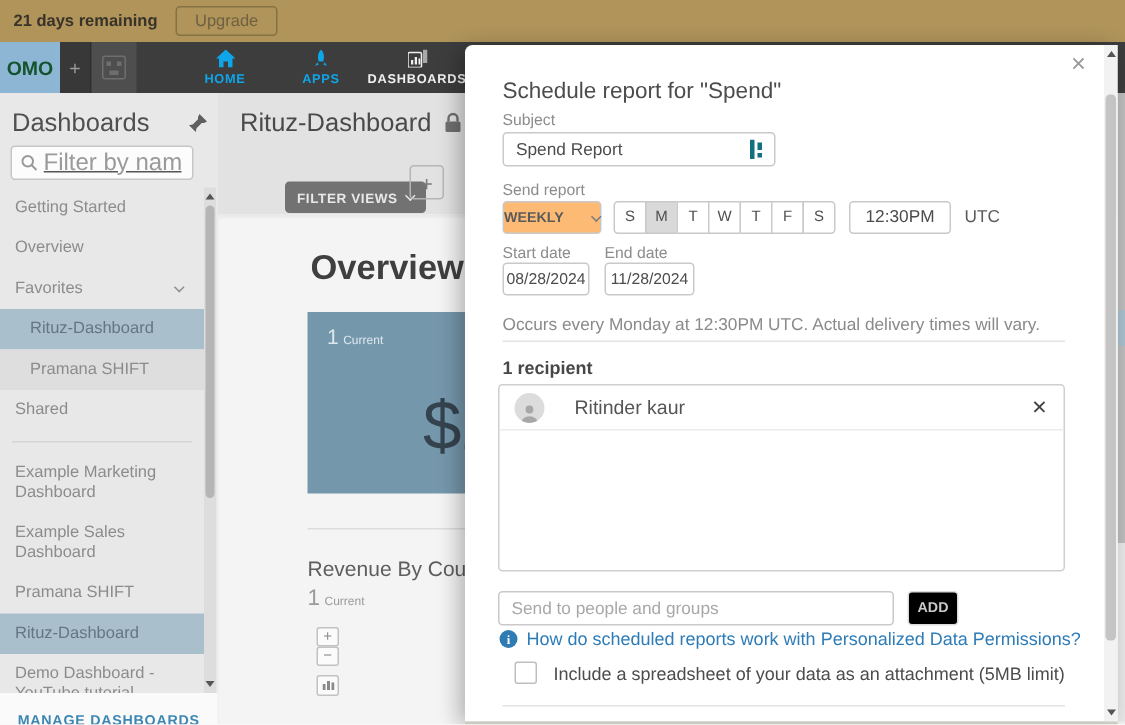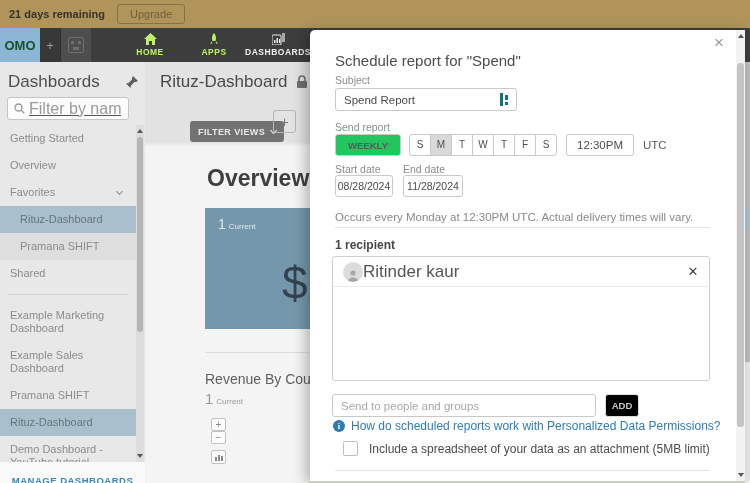--- a/index.html
+++ b/index.html
@@ -13,21 +13,21 @@
 
   
   .navbar { position:absolute; left:0; top:28px; width:750px; height:34px; background:#3d3d3d; display:flex; align-items:stretch; z-index:2; }
   .logo-tab { width:40px; background:#8cb6d3; color:#14532d; font-weight:bold; font-size:13px; display:flex; align-items:center; justify-content:center; letter-spacing:0; overflow:hidden; }
   .plus-tab { width:21px; background:#383838; color:#9a9a9a; font-size:13px; display:flex; align-items:center; justify-content:center; border-right:1px solid #2f2f2f; }
   .app-tab { width:30px; background:#4e4e4e; display:flex; align-items:center; justify-content:center; }
   .face-icon { width:16px; height:16px; border:1px solid #6e6e6e; border-radius:2px; position:relative; }
   .face-icon::before { content:""; position:absolute; left:2px; top:3px; width:3px; height:3px; background:#6e6e6e; box-shadow:7px 0 0 #6e6e6e; }
   .face-icon::after { content:""; position:absolute; left:4px; bottom:2px; width:6px; height:3px; background:#6e6e6e; }
   .nav-menu { display:flex; margin-left:27px; }
-  .nav-item { width:64px; display:flex; flex-direction:column; align-items:center; justify-content:center; gap:2px; color:#bef264; cursor:pointer; }
+  .nav-item { width:64px; display:flex; flex-direction:column; align-items:center; justify-content:center; gap:2px; color:#0ea5e9; cursor:pointer; }
   .nav-item.active { color:#f0f0f0; }
   .nav-item .nav-label { font-size:8.5px; font-weight:bold; letter-spacing:.5px; }
   .nav-item svg { display:block; }
 
   
   .sidebar { position:absolute; left:0; top:62px; width:145px; height:421px; background:#e8e8e8; z-index:1; }
   .sidebar-title-row { position:absolute; left:8px; top:10px; width:130px; display:flex; align-items:center; justify-content:space-between; }
   .sidebar-title { font-size:17px; color:#4f4f4f; }
   .filter-box { position:absolute; left:7px; top:35px; width:122px; height:23px; background:#fcfcfc; border:1px solid #c6c6c6; border-radius:3px; display:flex; align-items:center; }
   .filter-box input { border:0; outline:0; background:transparent; width:92px; font-size:16px; color:#555; font-family:inherit;text-decoration:underline; }
@@ -77,37 +77,37 @@
   
   .modal { position:absolute; left:310px; top:30px; width:435px; height:451px; background:#ffffff; border-top-left-radius:5px; box-shadow:-4px 2px 14px rgba(0,0,0,.28); z-index:5; }
   .modal-close { position:absolute; left:398px; top:2px; width:22px; height:22px; background:transparent; border:0; color:#9a9a9a; font-size:17px; cursor:pointer; }
   .modal-title { position:absolute; left:25px; top:22px; font-size:15px; color:#4c4c4c; }
   .field-label { position:absolute; font-size:10.5px; color:#8c8c8c; }
   .txt-input { border:1px solid #c9c9c9; border-radius:3px; font-size:11.5px; color:#4c4c4c; font-family:inherit; outline:0; background:#fff; }
   .subject-wrap { position:absolute; left:25px; top:58px; width:182px; height:23px; }
   .subject-wrap input { width:182px; height:23px; padding:0 38px 0 8px; }
   .insert-icon { position:absolute; right:7px; top:5px; }
   .sendrow { position:absolute; left:25px; top:104px; display:flex; align-items:center; }
-  .freq-select { width:66px; height:22px; border:1px solid #c9c9c9; border-radius:3px; background:#22c55e; display:flex; align-items:center; justify-content:space-between; padding:0 12px; font-size:9.5px; font-weight:bold; color:#5a5a5a; cursor:pointer; }
+  .freq-select { width:66px; height:22px; border:1px solid #c9c9c9; border-radius:3px; background:#fdba74; display:flex; align-items:center; justify-content:space-between; padding:0 0; font-size:9.5px; font-weight:bold; color:#5a5a5a; cursor:pointer; }
   .freq-select .chev { border-color:#7a7a7a; margin-top:-2px; }
   .day-group { display:flex; margin-left:8px; }
   .day-btn { width:22px; height:22px; border:1px solid #c9c9c9; margin-left:-1px; background:#fff; font-size:10px; color:#4f4f4f; text-align:center; line-height:20px; cursor:pointer; }
   .day-btn:first-child { margin-left:0; border-radius:3px 0 0 3px; }
   .day-btn:last-child { border-radius:0 3px 3px 0; }
   .day-btn.sel { background:#d9d9d9; }
   .time-input { width:68px; height:22px; margin-left:9px; text-align:center; }
   .utc-label { margin-left:9px; font-size:11.5px; color:#5a5a5a; }
   .date-input { position:absolute; top:145px; height:22px; text-align:center; font-size:10.5px; }
   .occurs-text { position:absolute; left:25px; top:181px; font-size:11.5px; color:#8a8a8a; }
   .mod-divider { position:absolute; left:25px; width:375px; border-top:1px solid #e3e3e3; }
   .recip-heading { position:absolute; left:25px; top:208px; font-size:12px; font-weight:bold; color:#474747; }
   .recip-box { position:absolute; left:22px; top:226px; width:378px; height:125px; border:1px solid #cfcfcf; border-radius:3px; background:#fff; }
   .recip-row { height:30px; border-bottom:1px solid #ebebeb; display:flex; align-items:center; position:relative; }
   .avatar { width:20px; height:20px; border-radius:50%; background:#dcdcdc; margin-left:10px; display:flex; align-items:flex-end; justify-content:center; overflow:hidden; }
-  .recip-name { margin-left:0; font-size:17px; color:#555; }
+  .recip-name { margin-left:20px; font-size:13px; color:#555; }
   .recip-remove { position:absolute; right:6px; top:4px; width:20px; height:20px; border:0; background:transparent; color:#444; font-size:13px; cursor:pointer; }
   .send-row { position:absolute; left:22px; top:364px; display:flex; align-items:center; }
   .send-input { width:264px; height:23px; padding:0 8px; }
   .send-input::placeholder { color:#a8a8a8; }
   .add-btn { width:34px; height:23px; margin-left:9px; border:1px solid #dcdcdc; border-radius:3px; background:#000000; font-size:9.5px; font-weight:bold; color:#c9c9c9; cursor:default; }
   .pdp-row { position:absolute; left:23px; top:389px; display:flex; align-items:center; gap:6px; }
   .info-icon { width:12px; height:12px; border-radius:50%; background:#2f7cb5; color:#fff; font-size:8.5px; font-weight:bold; text-align:center; line-height:12px; font-family:"Liberation Serif", serif; }
   .pdp-link { font-size:12px; color:#2e7cb7; text-decoration:none; cursor:pointer; }
   .attach-row { position:absolute; left:33px; top:411px; display:flex; align-items:center; gap:11px; }
   .checkbox { width:15px; height:15px; border:1px solid #bfbfbf; border-radius:2px; background:#fff; cursor:pointer; }

